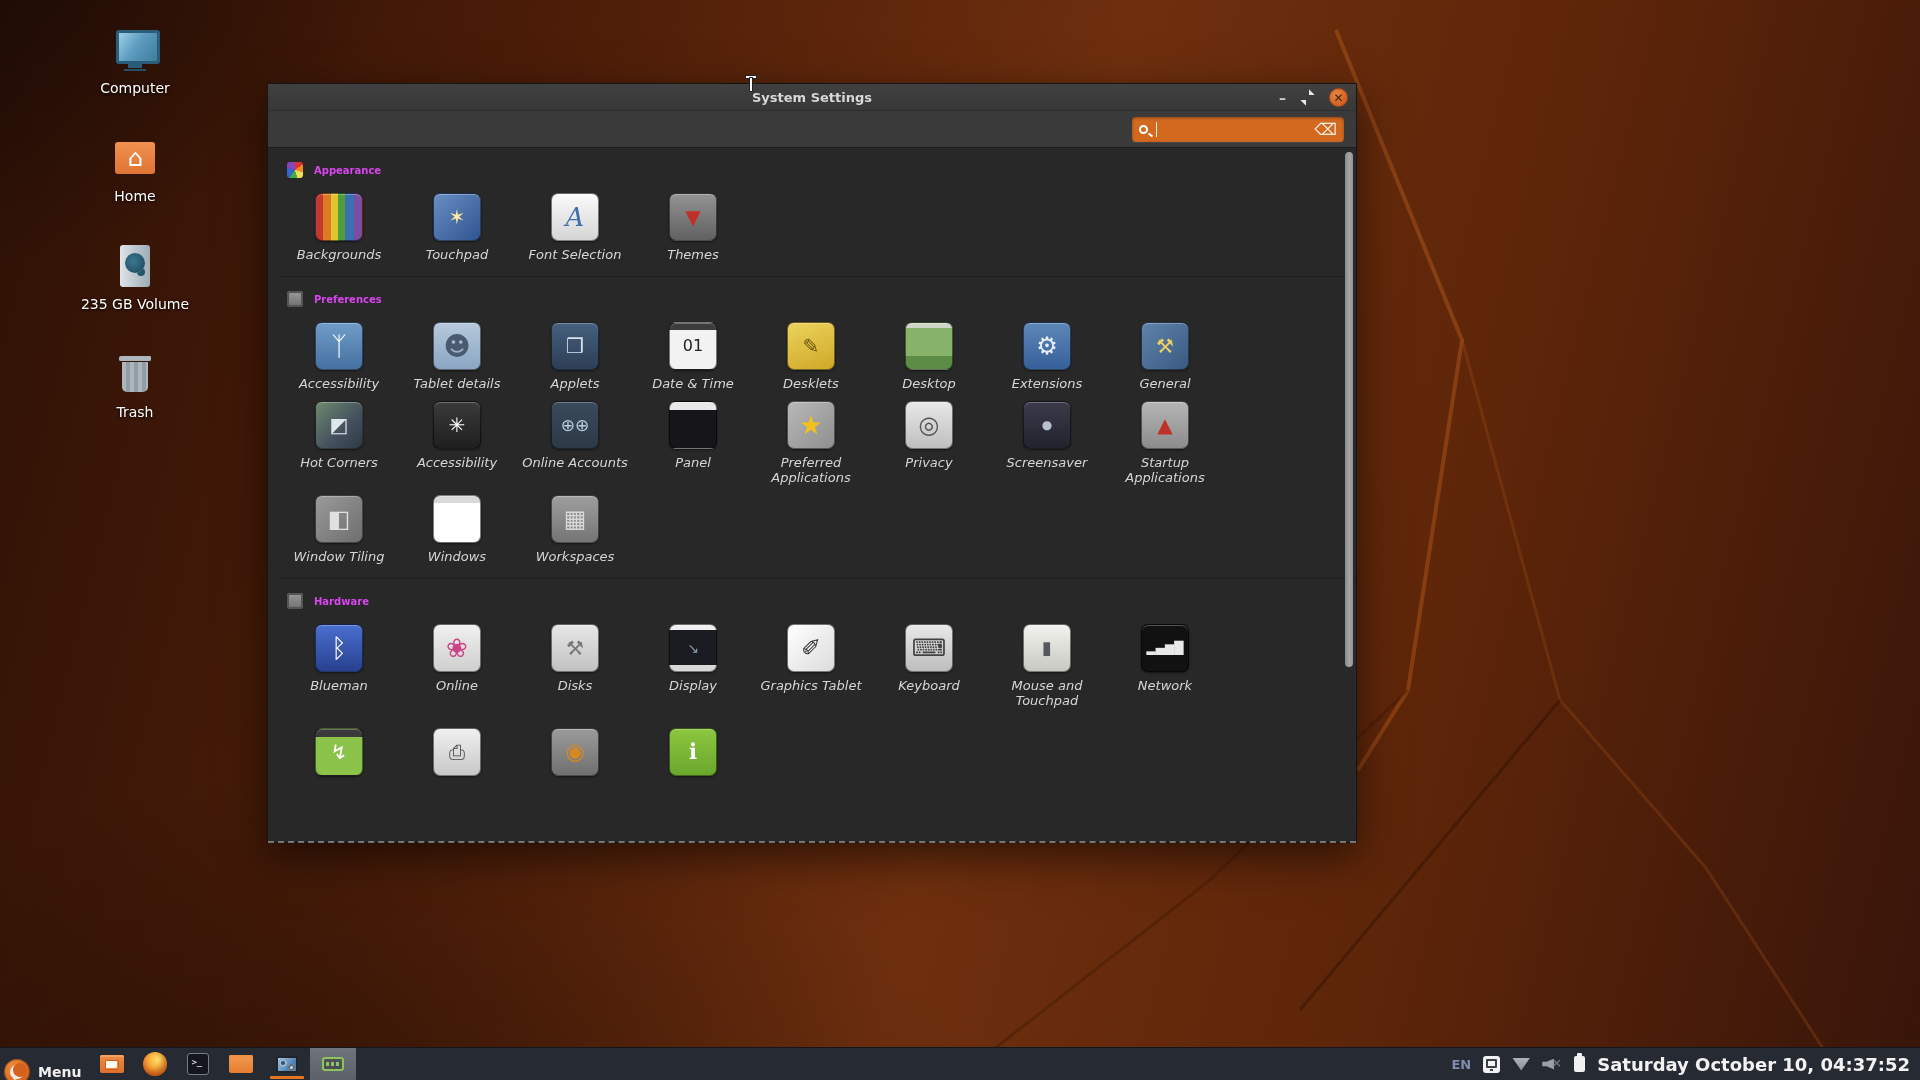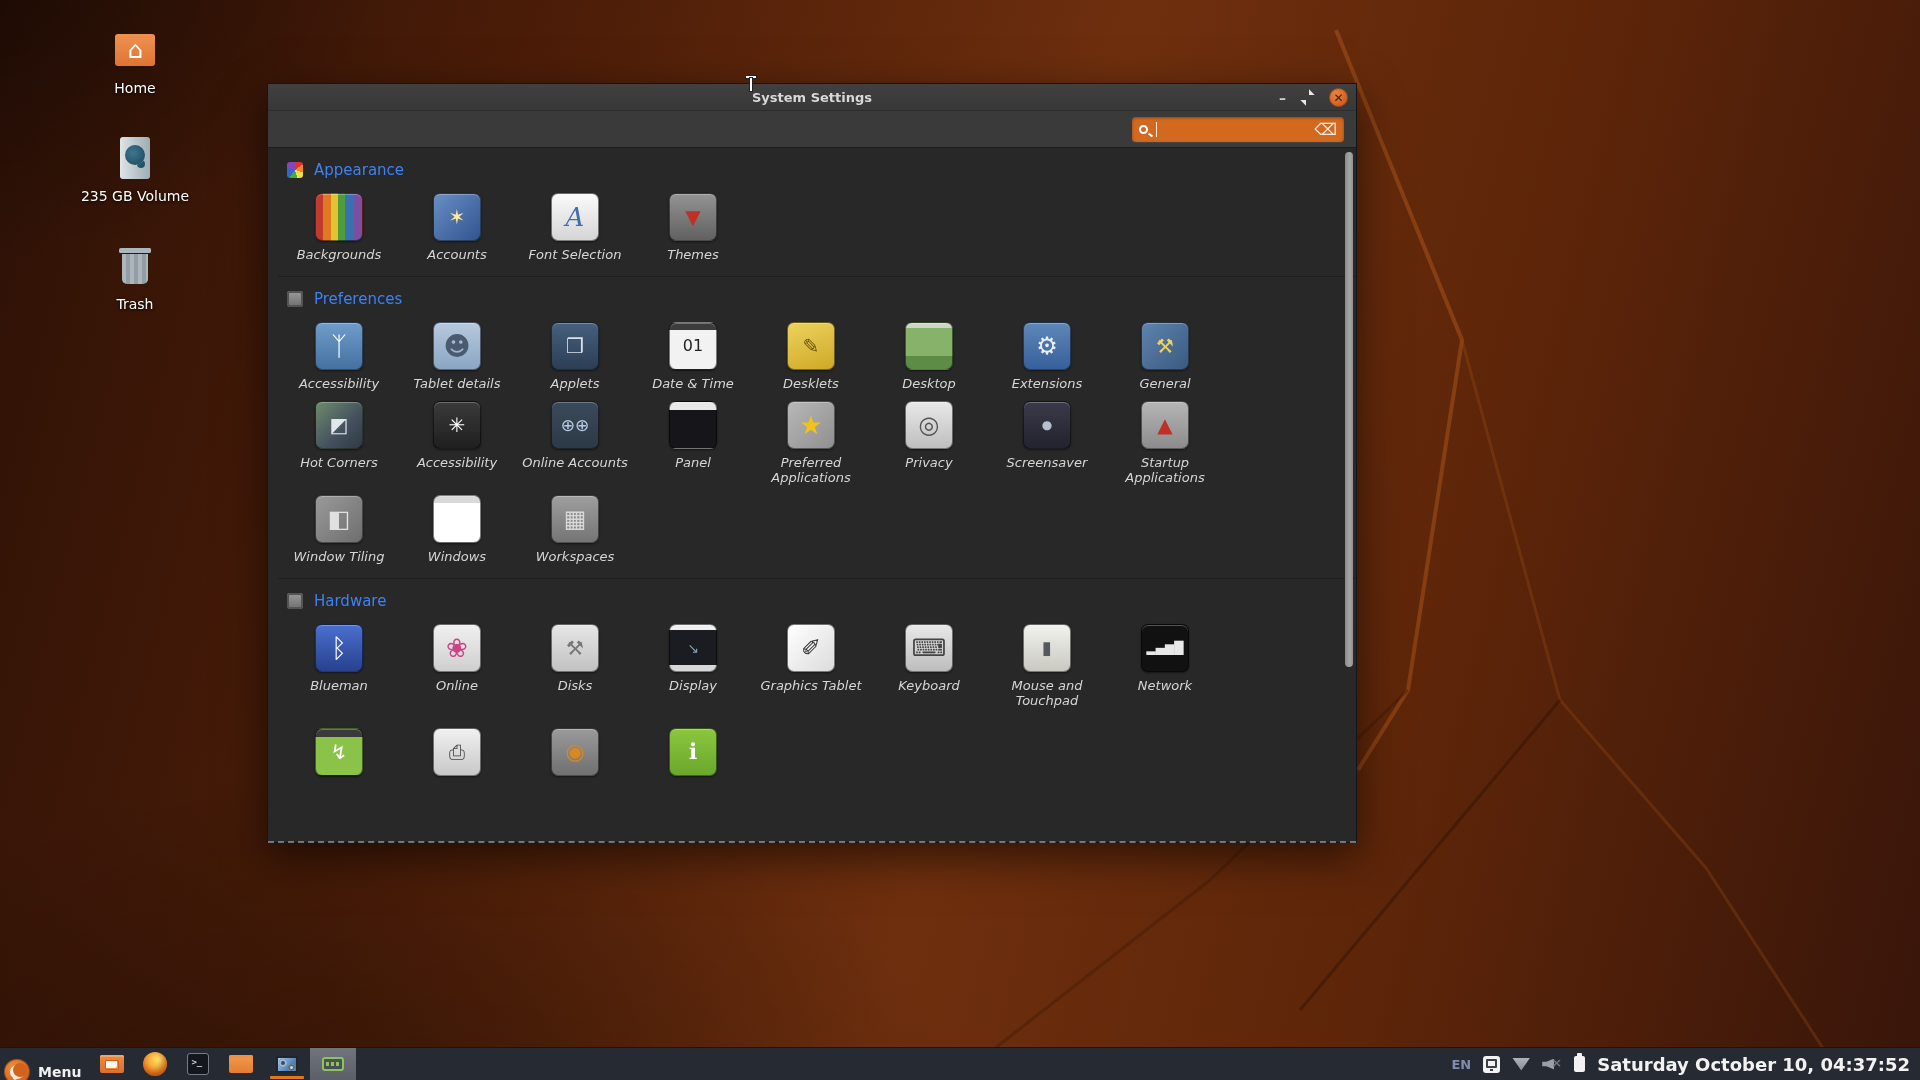--- a/index.html
+++ b/index.html
@@ -57,21 +57,21 @@
   .mag { width:9px; height:9px; border:2px solid #fff; border-radius:50%; position:relative; margin-right:7px; flex:none; }
   .mag::after { content:''; position:absolute; left:7px; top:7px; width:5px; height:2px; background:#fff; transform:rotate(40deg); }
   .caret { width:1px; height:15px; background:#ffe9d6; margin-left:1px; }
   .search-text { color:#fff; font-size:13px; flex:1; }
   .clear-ic { color:#f7ede1; font-size:16px; line-height:1; flex:none; cursor:pointer; }
 
   .content { position:relative; height:694px; overflow:hidden; padding-left:10px; }
   .section { border-top:1px solid #1f1f1f; }
   .section:first-child { border-top:none; }
   .section-header { display:flex; align-items:center; gap:11px; height:18px; margin:13px 0 4px 9px; }
-  .section-title { color:#3b82f6; font-size:15px; }
+  .section-title { color:#d946ef; font-size:10px;font-weight:bold; }
   .hdr-ic { width:16px; height:16px; border-radius:3px; flex:none; }
   .hdr-appearance { background:conic-gradient(#d33 0 15%, #e82 15% 30%, #ed5 30% 45%, #4a4 45% 60%, #36c 60% 80%, #84b 80% 100%); }
   .hdr-plain { background:linear-gradient(180deg,#9a9a9a,#6f6f6f); box-shadow:inset 0 0 0 2px #545454; }
 
   .tile-grid { display:grid; grid-template-columns:repeat(8,118px); margin:8px 0 10px 2px; }
   .tile { text-align:center; padding:6px 2px 4px; cursor:pointer; border-radius:4px; }
   .tile-icon { width:48px; height:48px; margin:0 auto; border-radius:7px; display:flex; align-items:center; justify-content:center;
     border:1px solid rgba(0,0,0,.5); box-shadow:inset 0 1px 0 rgba(255,255,255,.28), 0 1px 2px rgba(0,0,0,.5); }
   .tile-glyph { font-size:20px; line-height:1; }
   .tile-label { margin-top:6px; font-size:13px; line-height:15px; color:#d6d6d6; max-width:112px; margin-left:auto; margin-right:auto;font-style:italic; }
@@ -139,20 +139,24 @@
 
 <svg class="wall-lines" width="1920" height="1080" viewBox="0 0 1920 1080">
   <polyline points="1336,30 1462,340 1408,690 1358,770" fill="none" stroke="#b65c1d" stroke-opacity="0.45" stroke-width="4"></polyline>
   <polyline points="1462,340 1560,700 1706,868 1828,1056" fill="none" stroke="#a04f16" stroke-opacity="0.30" stroke-width="3"></polyline>
   <polyline points="1560,700 1300,1010" fill="none" stroke="#2e1205" stroke-opacity="0.45" stroke-width="3"></polyline>
   <polyline points="980,1060 1210,880 1408,690" fill="none" stroke="#3a1706" stroke-opacity="0.35" stroke-width="3"></polyline>
 </svg>
 
 <div class="desk-col">
   <div class="desk-item">
+    <div class="dicon computer-icon"></div>
+    <div class="desk-label">Computer</div>
+  </div>
+  <div class="desk-item">
     <div class="dicon home-icon"></div>
     <div class="desk-label">Home</div>
   </div>
   <div class="desk-item">
     <div class="dicon volume-icon"></div>
     <div class="desk-label">235 GB Volume</div>
   </div>
   <div class="desk-item">
     <div class="dicon trash-icon"></div>
     <div class="desk-label">Trash</div>
@@ -190,21 +194,21 @@
           <div class="tile">
             <div class="tile-icon" style="background: linear-gradient(90deg, rgb(194, 58, 46) 0%, rgb(194, 58, 46) 16%, rgb(221, 122, 34) 16%, rgb(221, 122, 34) 32%, rgb(226, 196, 49) 32%, rgb(226, 196, 49) 48%, rgb(79, 156, 60) 48%, rgb(79, 156, 60) 64%, rgb(58, 111, 176) 64%, rgb(58, 111, 176) 82%, rgb(122, 78, 160) 82%);">
               <span class="tile-glyph" style="color: rgb(255, 255, 255);"></span>
             </div>
             <div class="tile-label">Backgrounds</div>
           </div>
           <div class="tile">
             <div class="tile-icon" style="background: linear-gradient(135deg, rgb(106, 143, 196), rgb(47, 84, 144));">
               <span class="tile-glyph" style="color: rgb(255, 233, 160);">✶</span>
             </div>
-            <div class="tile-label">Accounts</div>
+            <div class="tile-label">Touchpad</div>
           </div>
           <div class="tile">
             <div class="tile-icon" style="background: linear-gradient(rgb(250, 250, 250), rgb(213, 213, 213));">
               <span class="tile-glyph" style="color: rgb(63, 111, 174); font-size: 26px; font-style: italic; font-family: &quot;DejaVu Serif&quot;, serif;">A</span>
             </div>
             <div class="tile-label">Font Selection</div>
           </div>
           <div class="tile">
             <div class="tile-icon" style="background: linear-gradient(rgb(147, 147, 147), rgb(97, 97, 97));">
               <span class="tile-glyph" style="color: rgb(192, 48, 40);">▼</span>

